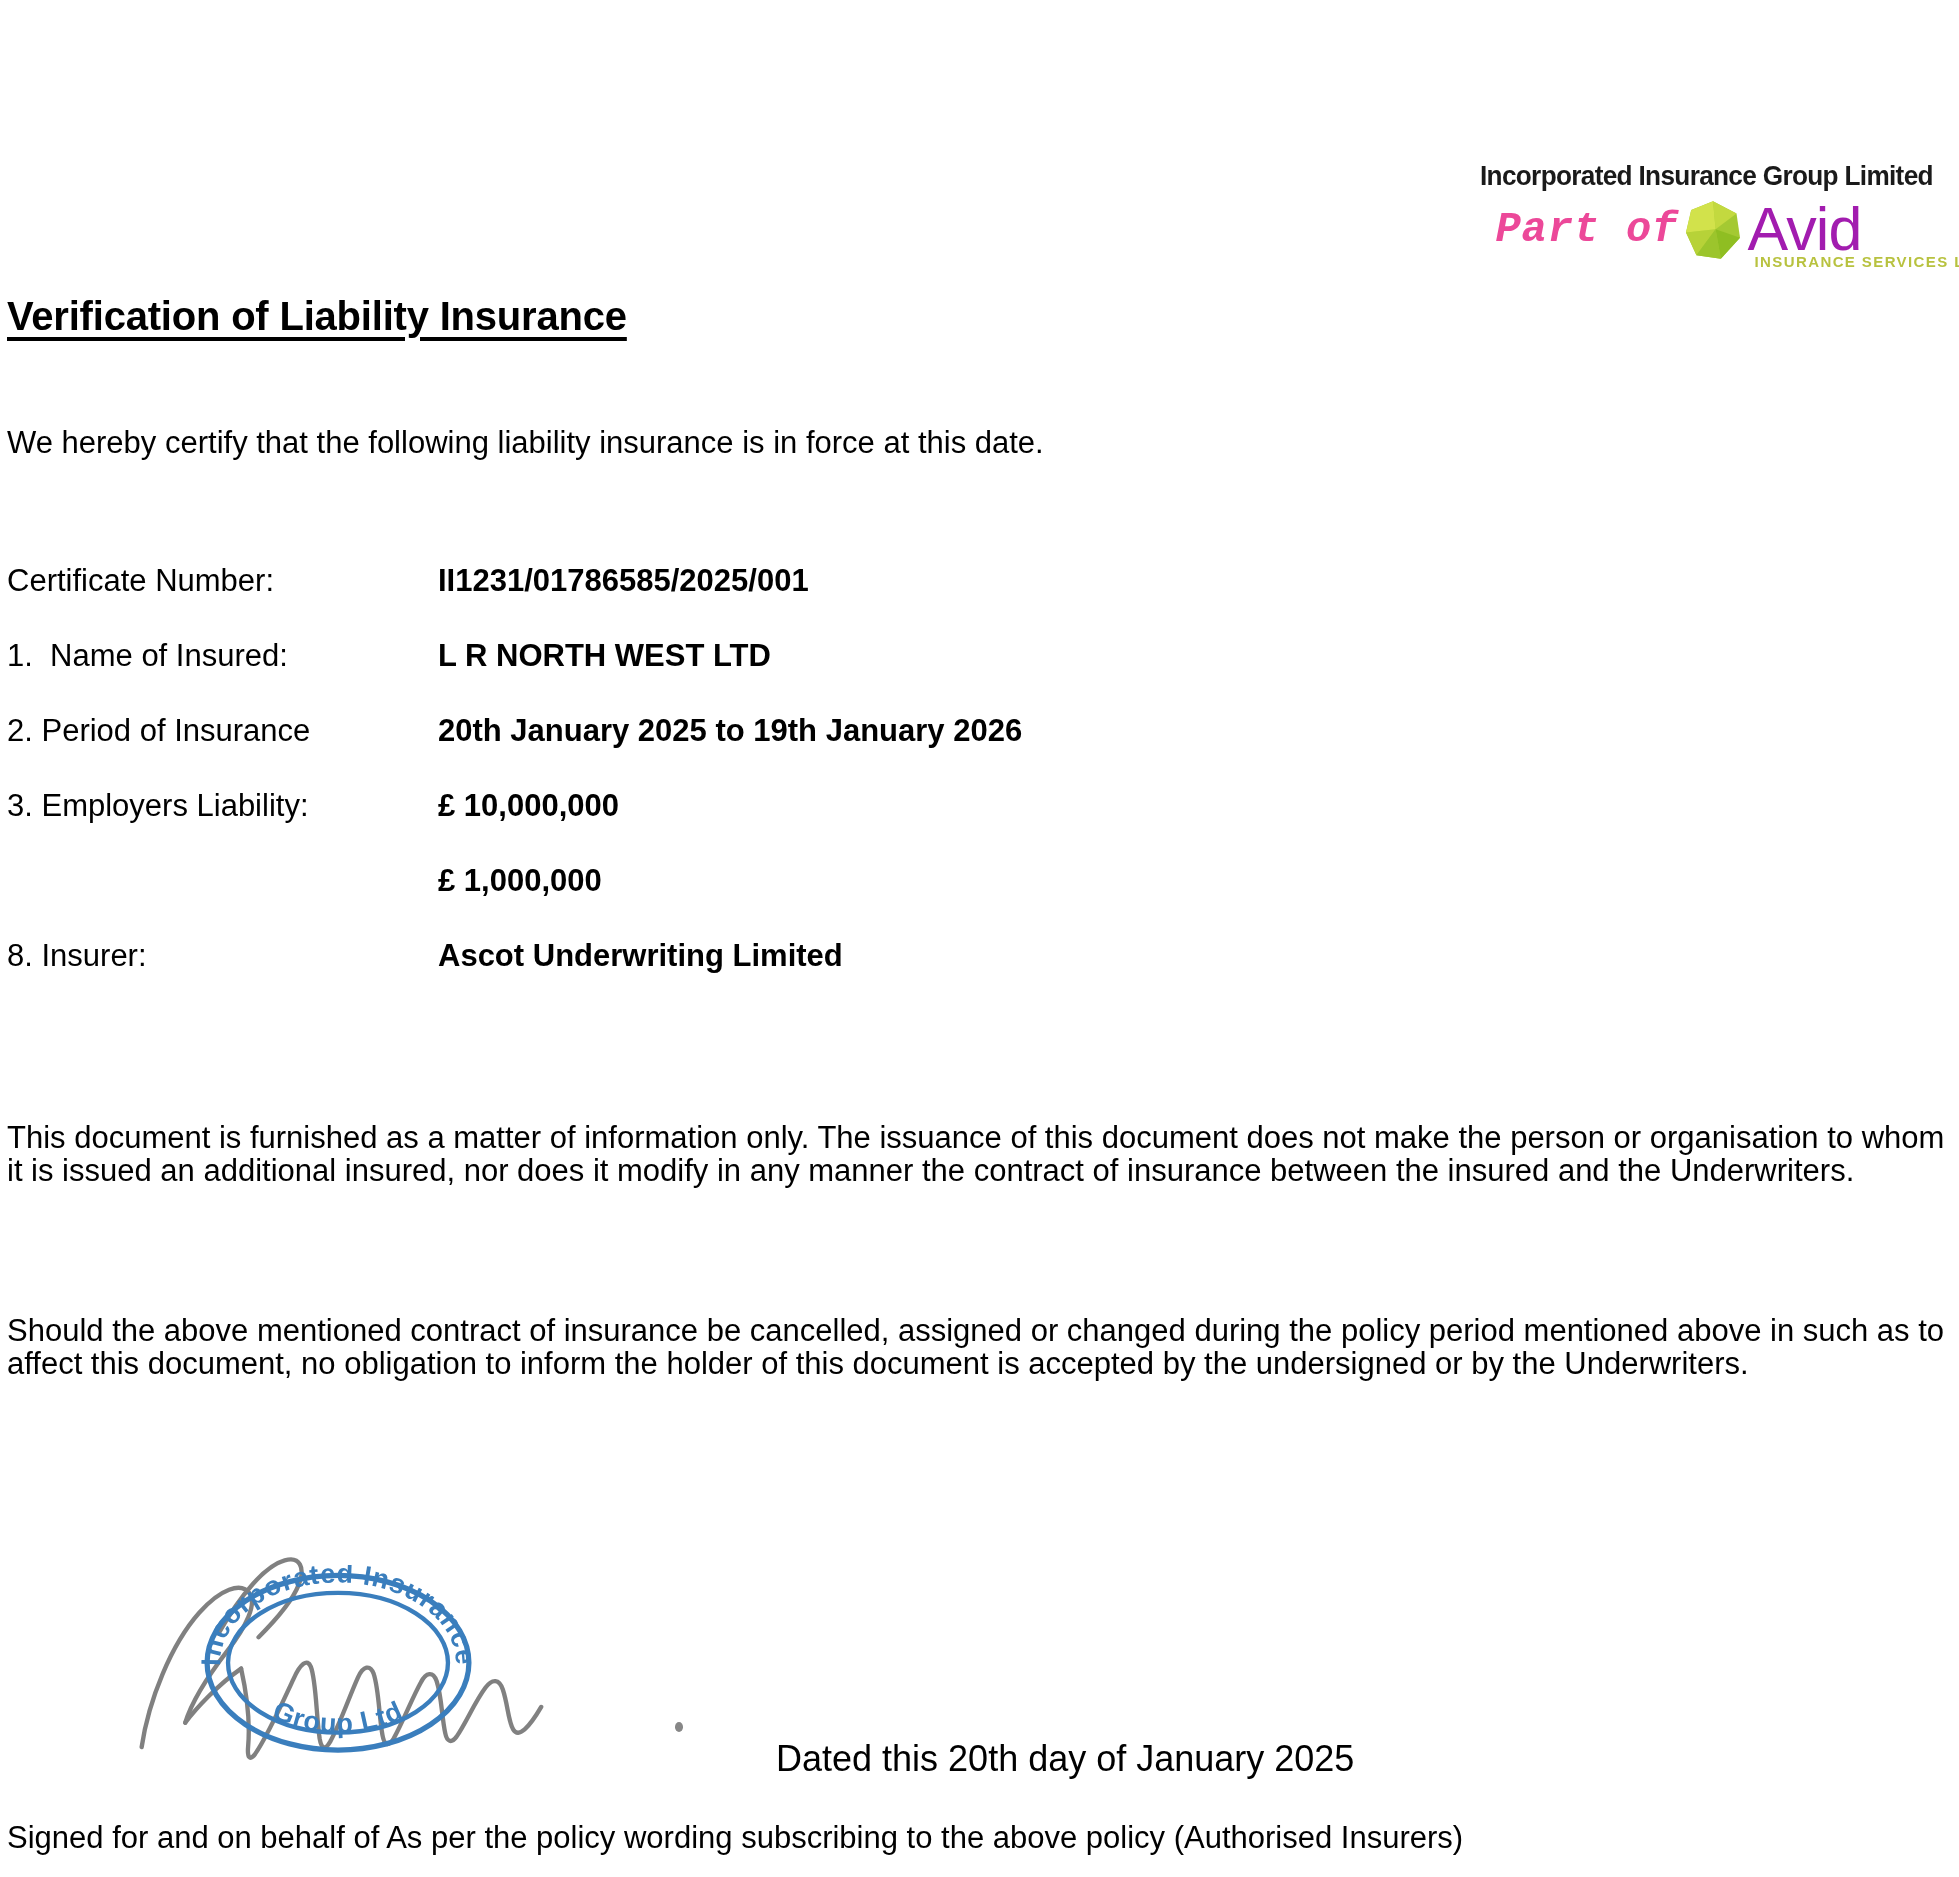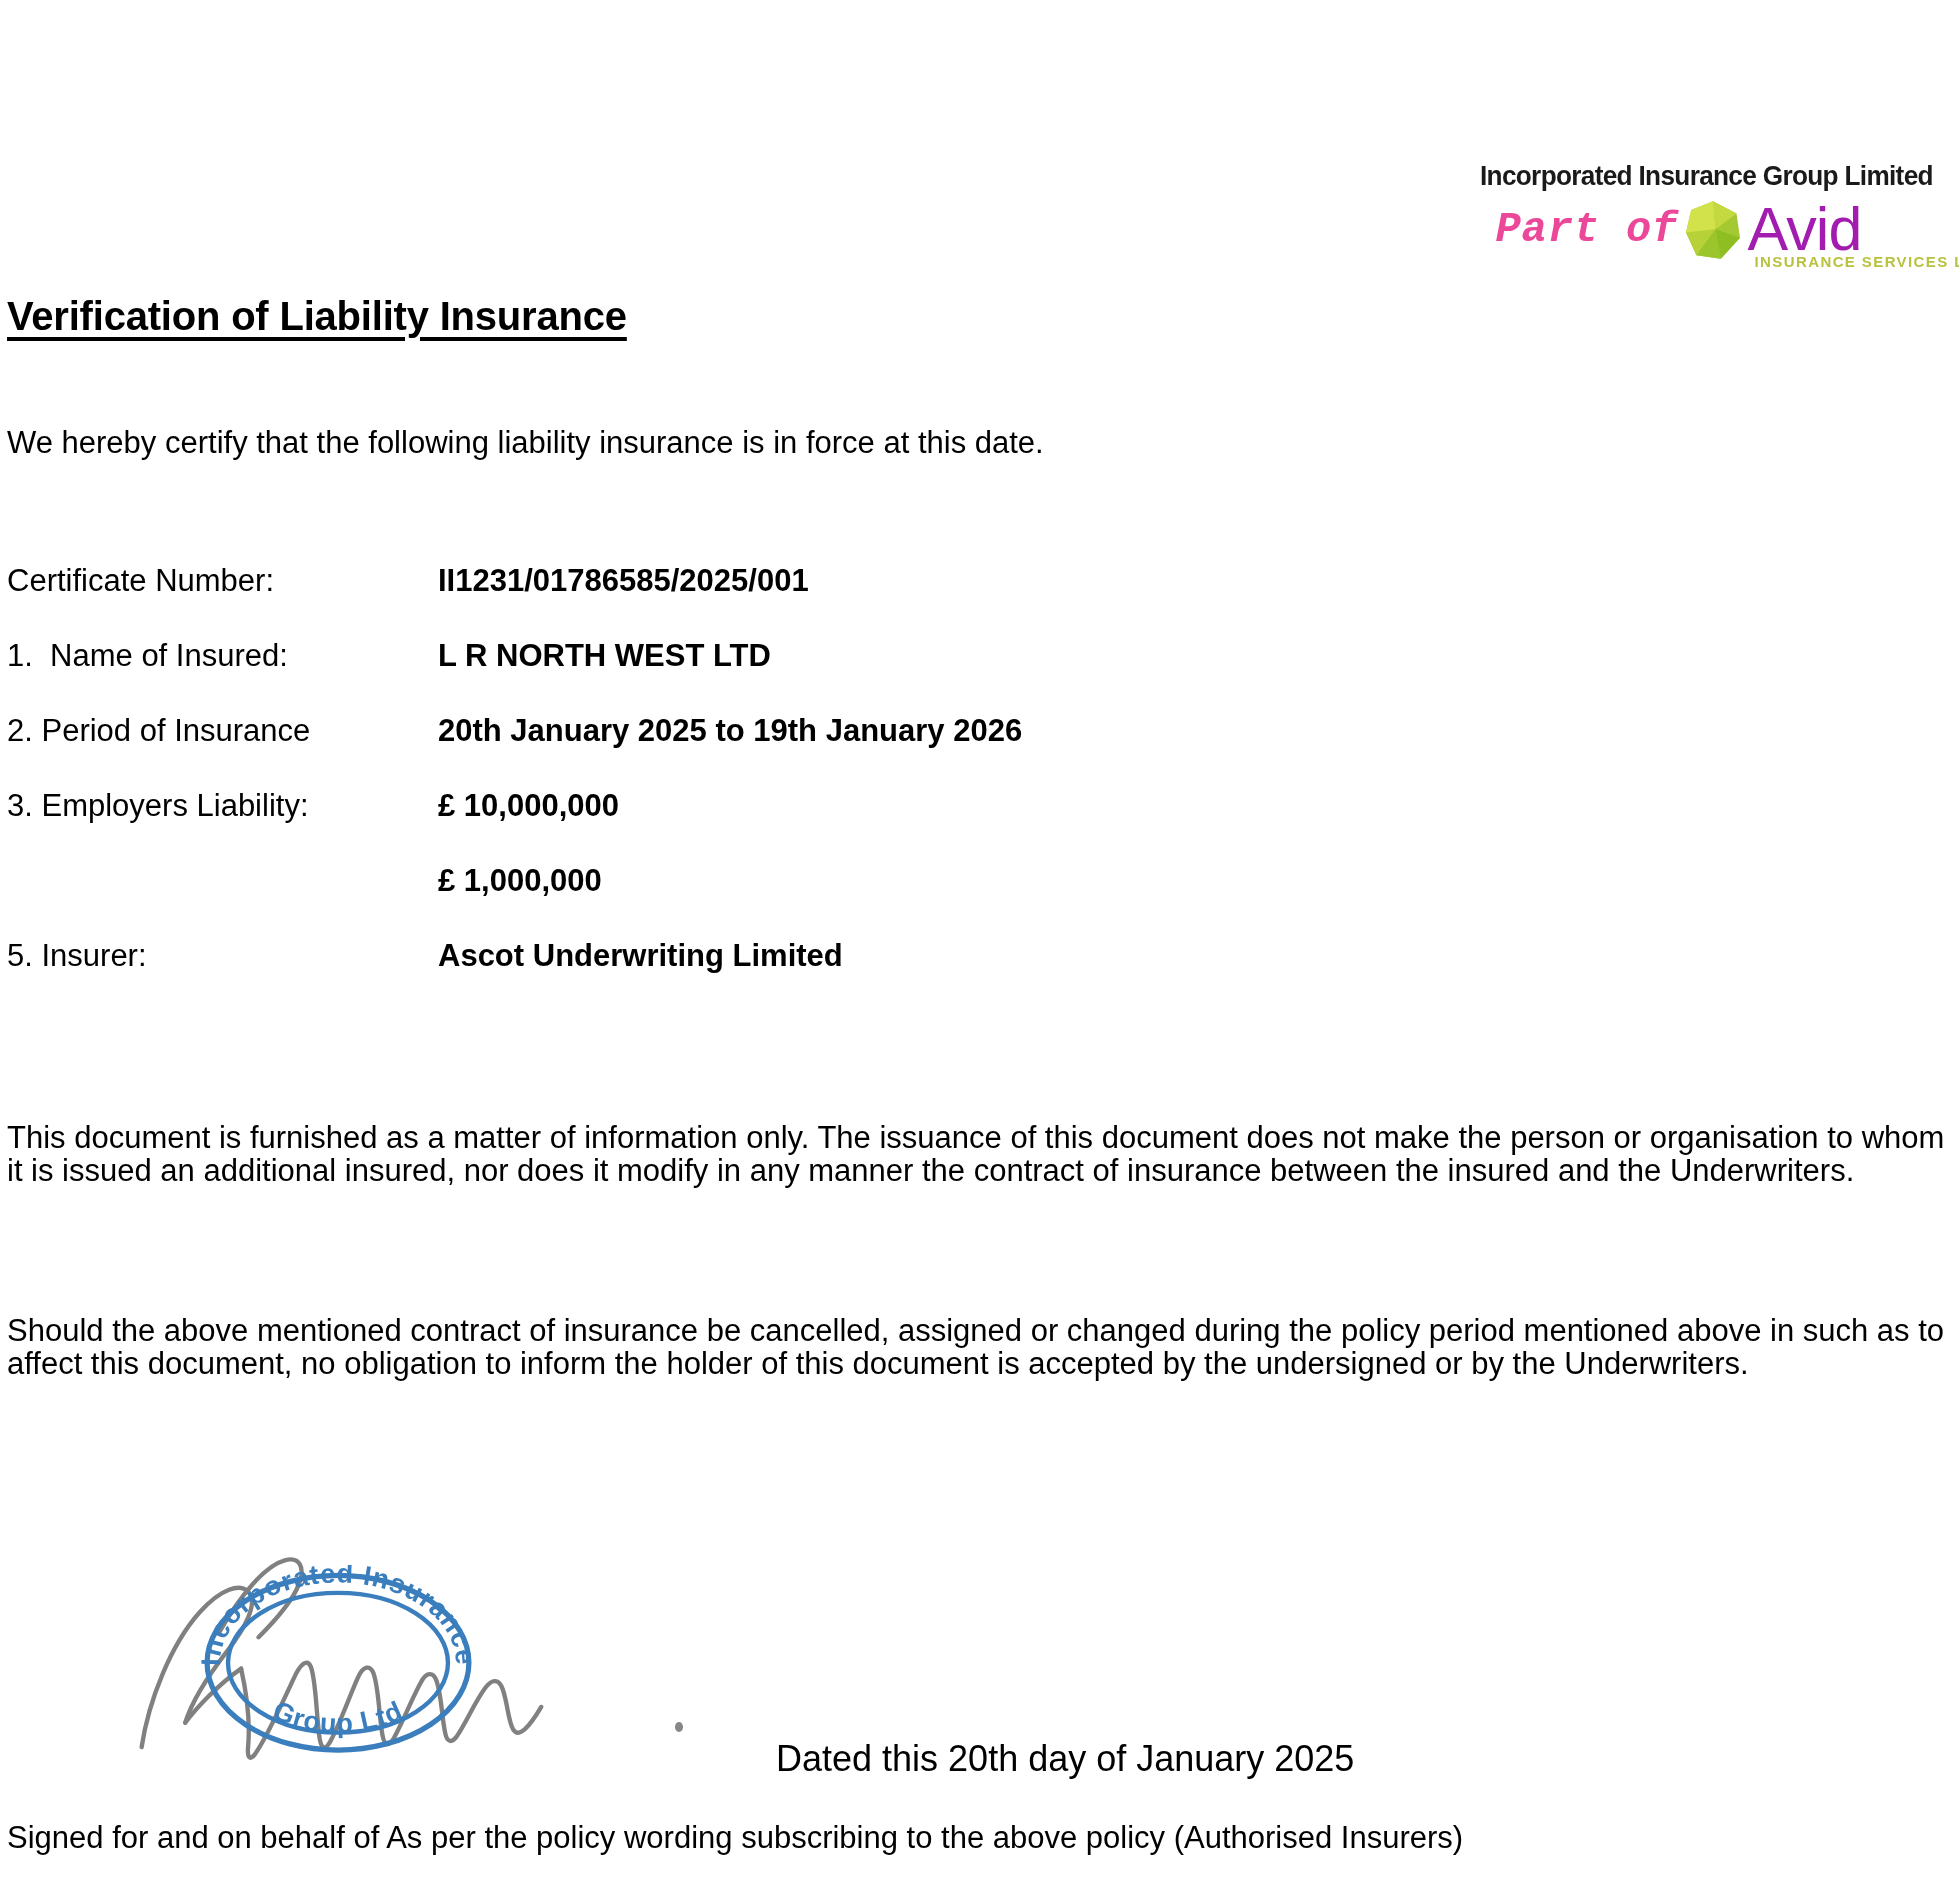--- a/index.html
+++ b/index.html
@@ -302,21 +302,21 @@
     <div class="row">
       <span class="label">3. Employers Liability:</span>
       <span class="value">£ 10,000,000</span>
     </div>
 
     <div class="row">
       <span class="value">£ 1,000,000</span>
     </div>
 
     <div class="row">
-      <span class="label">5. Insurer:</span>
+      <span class="label">8. Insurer:</span>
       <span class="value">Ascot Underwriting Limited</span>
     </div>
 
   </div>
 
   <p class="para para-1">This document is furnished as a matter of information only. The issuance of this document does not make the person or organisation to whom it is issued an additional insured, nor does it modify in any manner the contract of insurance between the insured and the Underwriters.</p>
   <p class="para para-2">Should the above mentioned contract of insurance be cancelled, assigned or changed during the policy period mentioned above in such as to affect this document, no obligation to inform the holder of this document is accepted by the undersigned or by the Underwriters.</p>
 
   <div class="sign-area">
 

